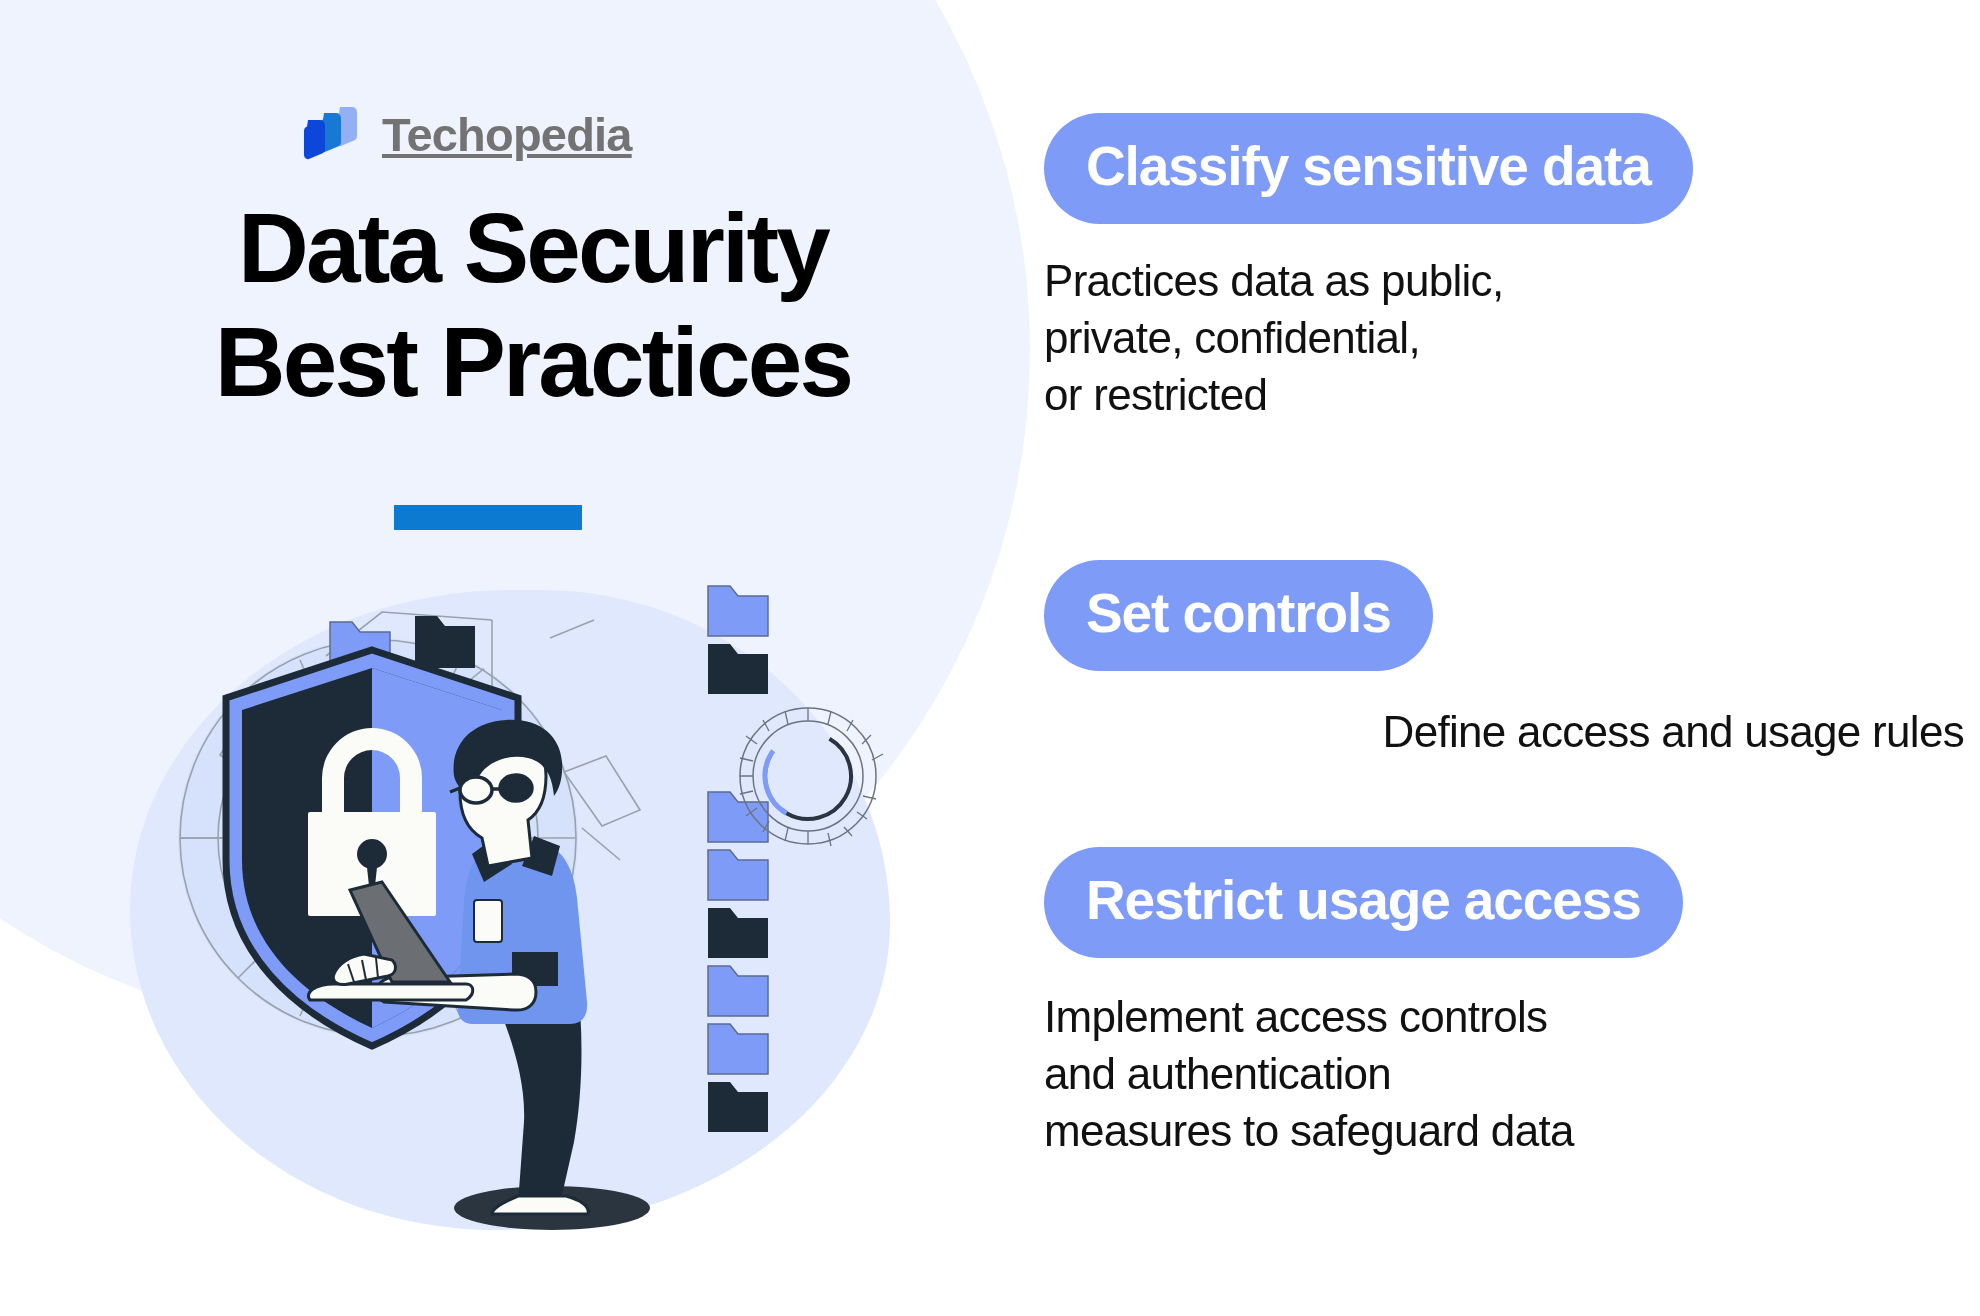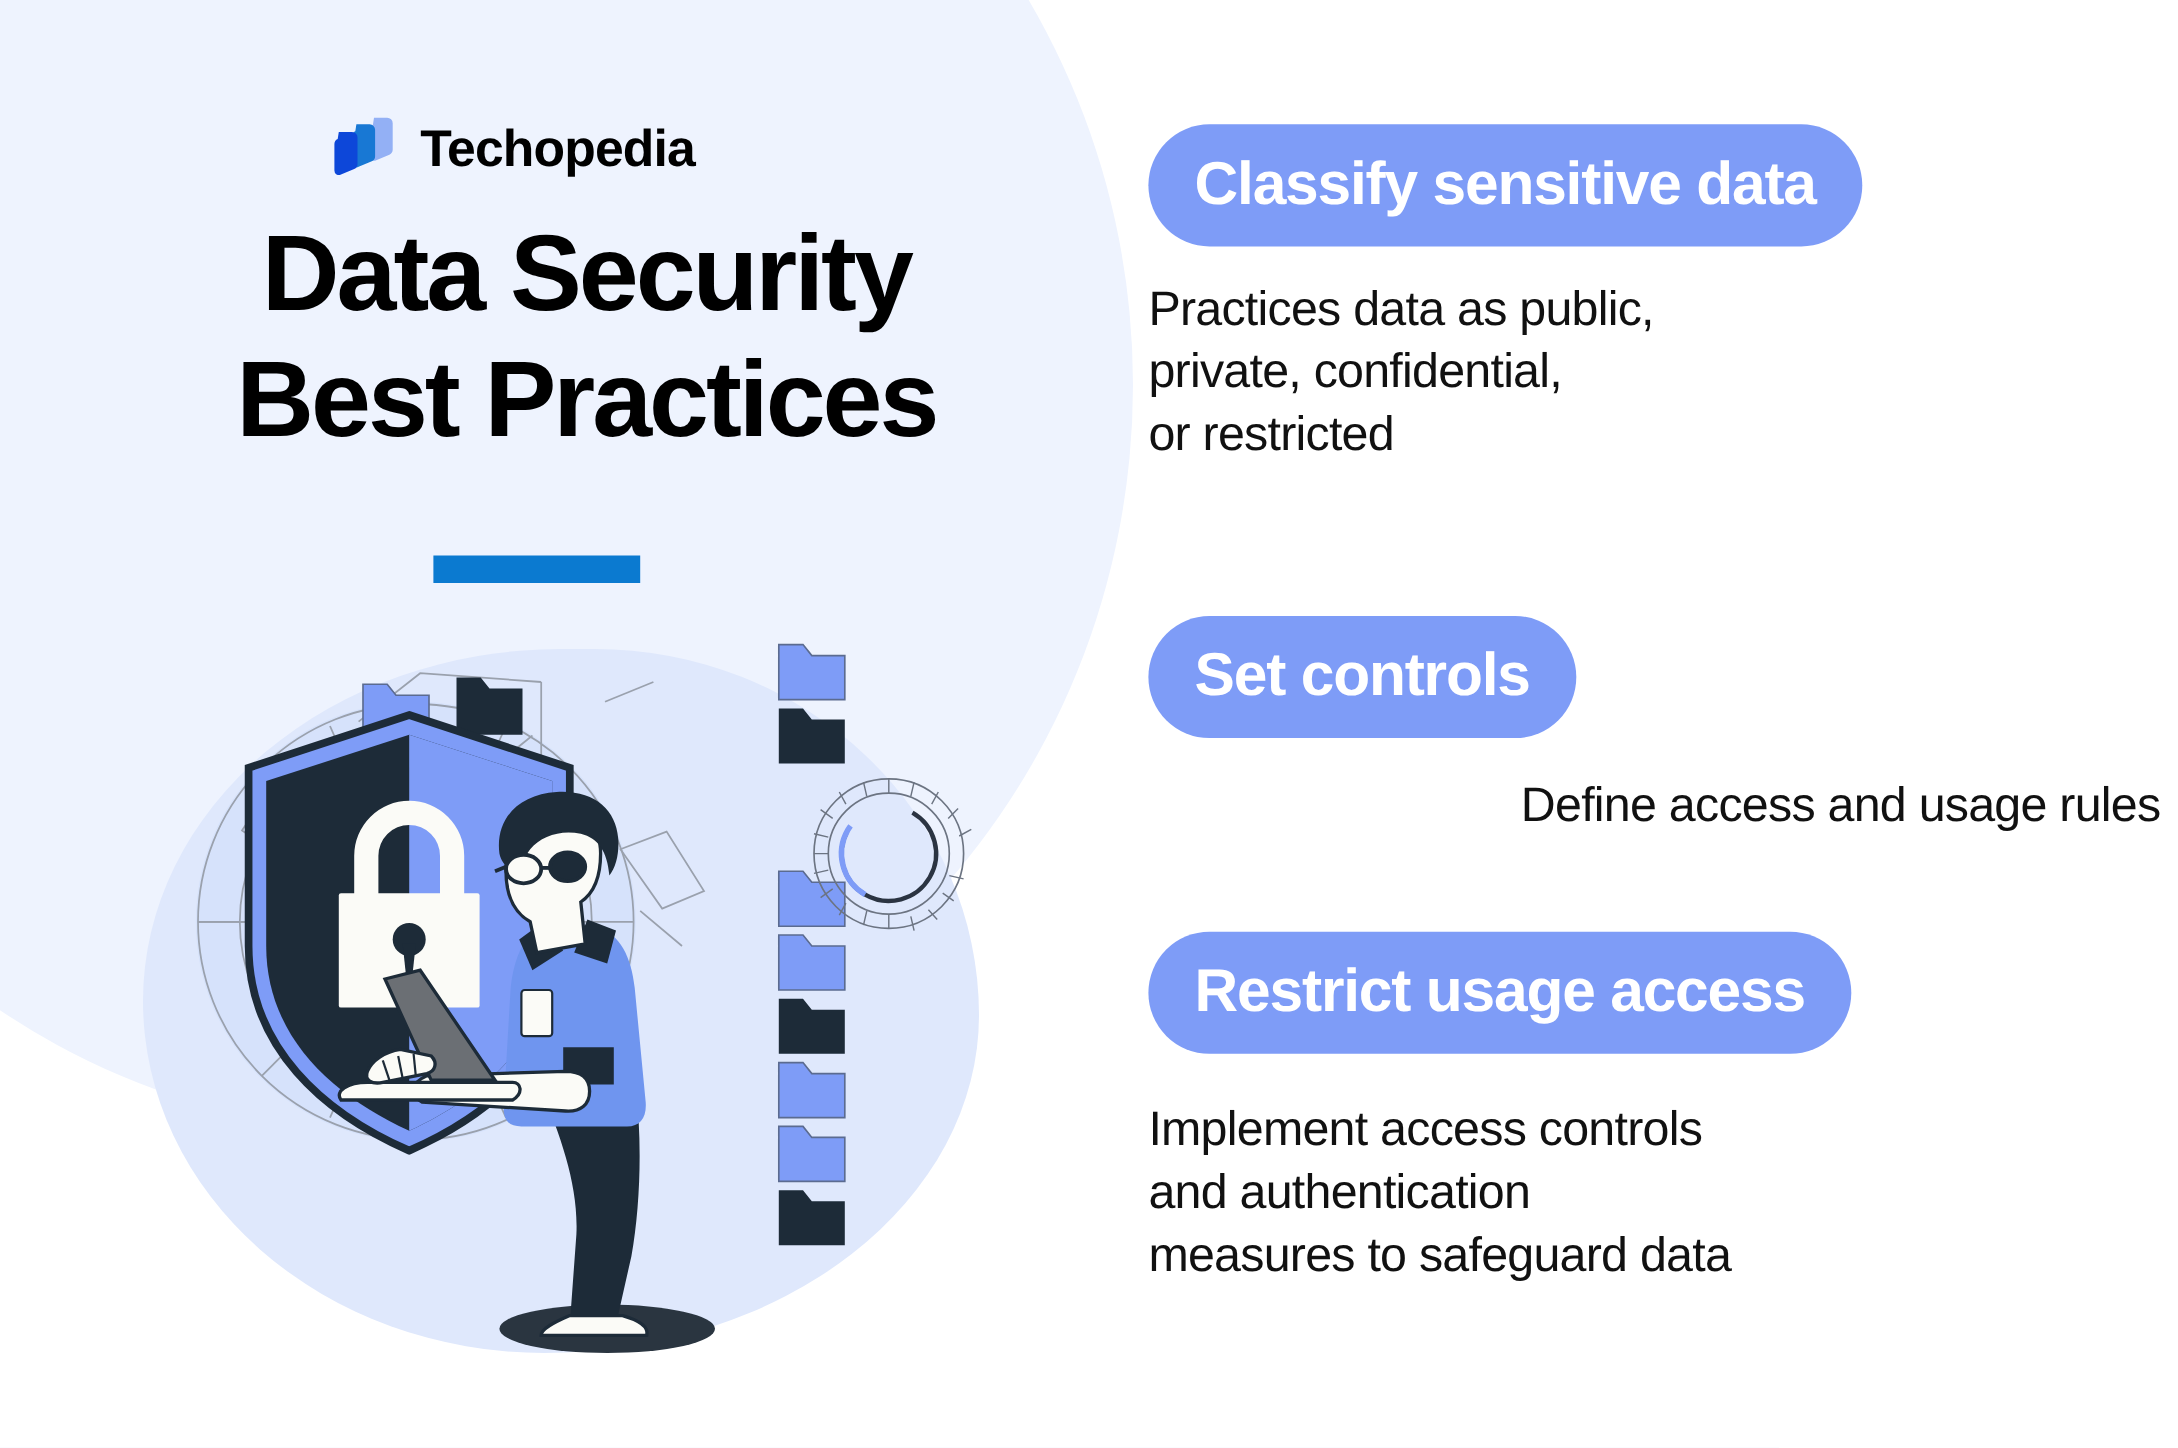--- a/index.html
+++ b/index.html
@@ -61,24 +61,25 @@
     gap:20px;
   }
   .logo-mark {
     width:62px; height:62px;
     position:relative;
     flex:none;
   }
   .logo-text {
     font-size:47px;
     font-weight:bold;
-    color:#000000;
+    color:#737373;
     letter-spacing:-0.8px;
     line-height:1;
     white-space:nowrap;
+    text-decoration:underline;
   }
 
   
   .title {
     position:absolute;
     left:0;
     top:192px;
     width:1010px;
     text-align:center;
     font-size:98px;
@@ -135,21 +136,21 @@
   }
   .desc {
     margin-top:28px;
     font-size:44px;
     line-height:1.30;
     color:#111111;
     letter-spacing:-0.7px;
     white-space:pre-line;
   }
   .block-2 .desc { margin-top:32px;text-align:right; }
-  .block-3 .desc { margin-top:40px; }
+  .block-3 .desc { margin-top:30px; }
 </style>
 </head>
 <body>
 
 <div class="canvas">
 
   <div class="bg-blob"></div>
   <div class="bg-blob-2"></div>
 
   <div class="left-col">

